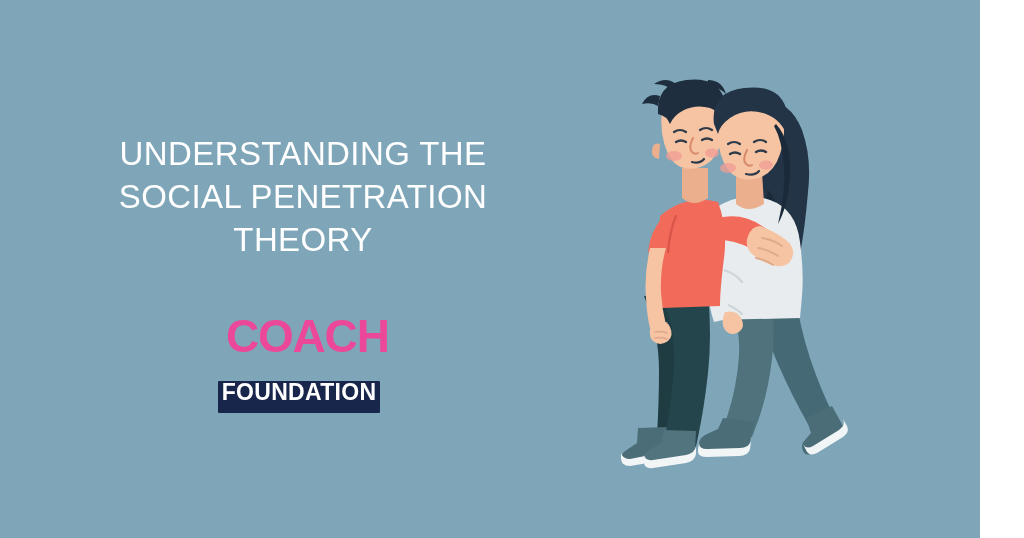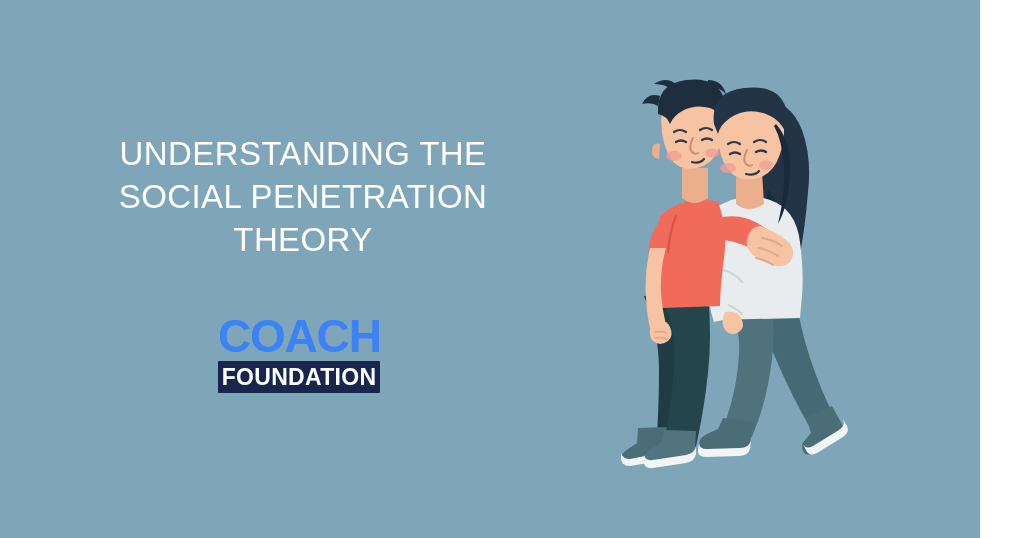--- a/index.html
+++ b/index.html
@@ -39,34 +39,35 @@
     left: 218px;
     top: 311px;
     width: 172px;
   }
   #logo-coach {
     display: block;
     font-weight: 700;
     font-size: 46px;
     line-height: 50px;
     letter-spacing: -1.2px;
-    color: #3b82f6;
+    color: #ec4899;
     text-align: left;
+    margin-left: 8px;
   }
   #logo-foundation-bar {
     display: block;
-    margin-top: 0;
+    margin-top: 20px;
     width: 162px;
     height: 32px;
     background: #18264b;
     border-radius: 1px;
     box-sizing: border-box;
     padding: 0 4px;
     display: flex;
-    align-items: center;
+    align-items: flex-start;
     justify-content: center;
   }
   #logo-foundation {
     color: #ffffff;
     font-weight: 700;
     font-size: 23px;
     letter-spacing: 0.3px;
     line-height: 1;
   }
   

